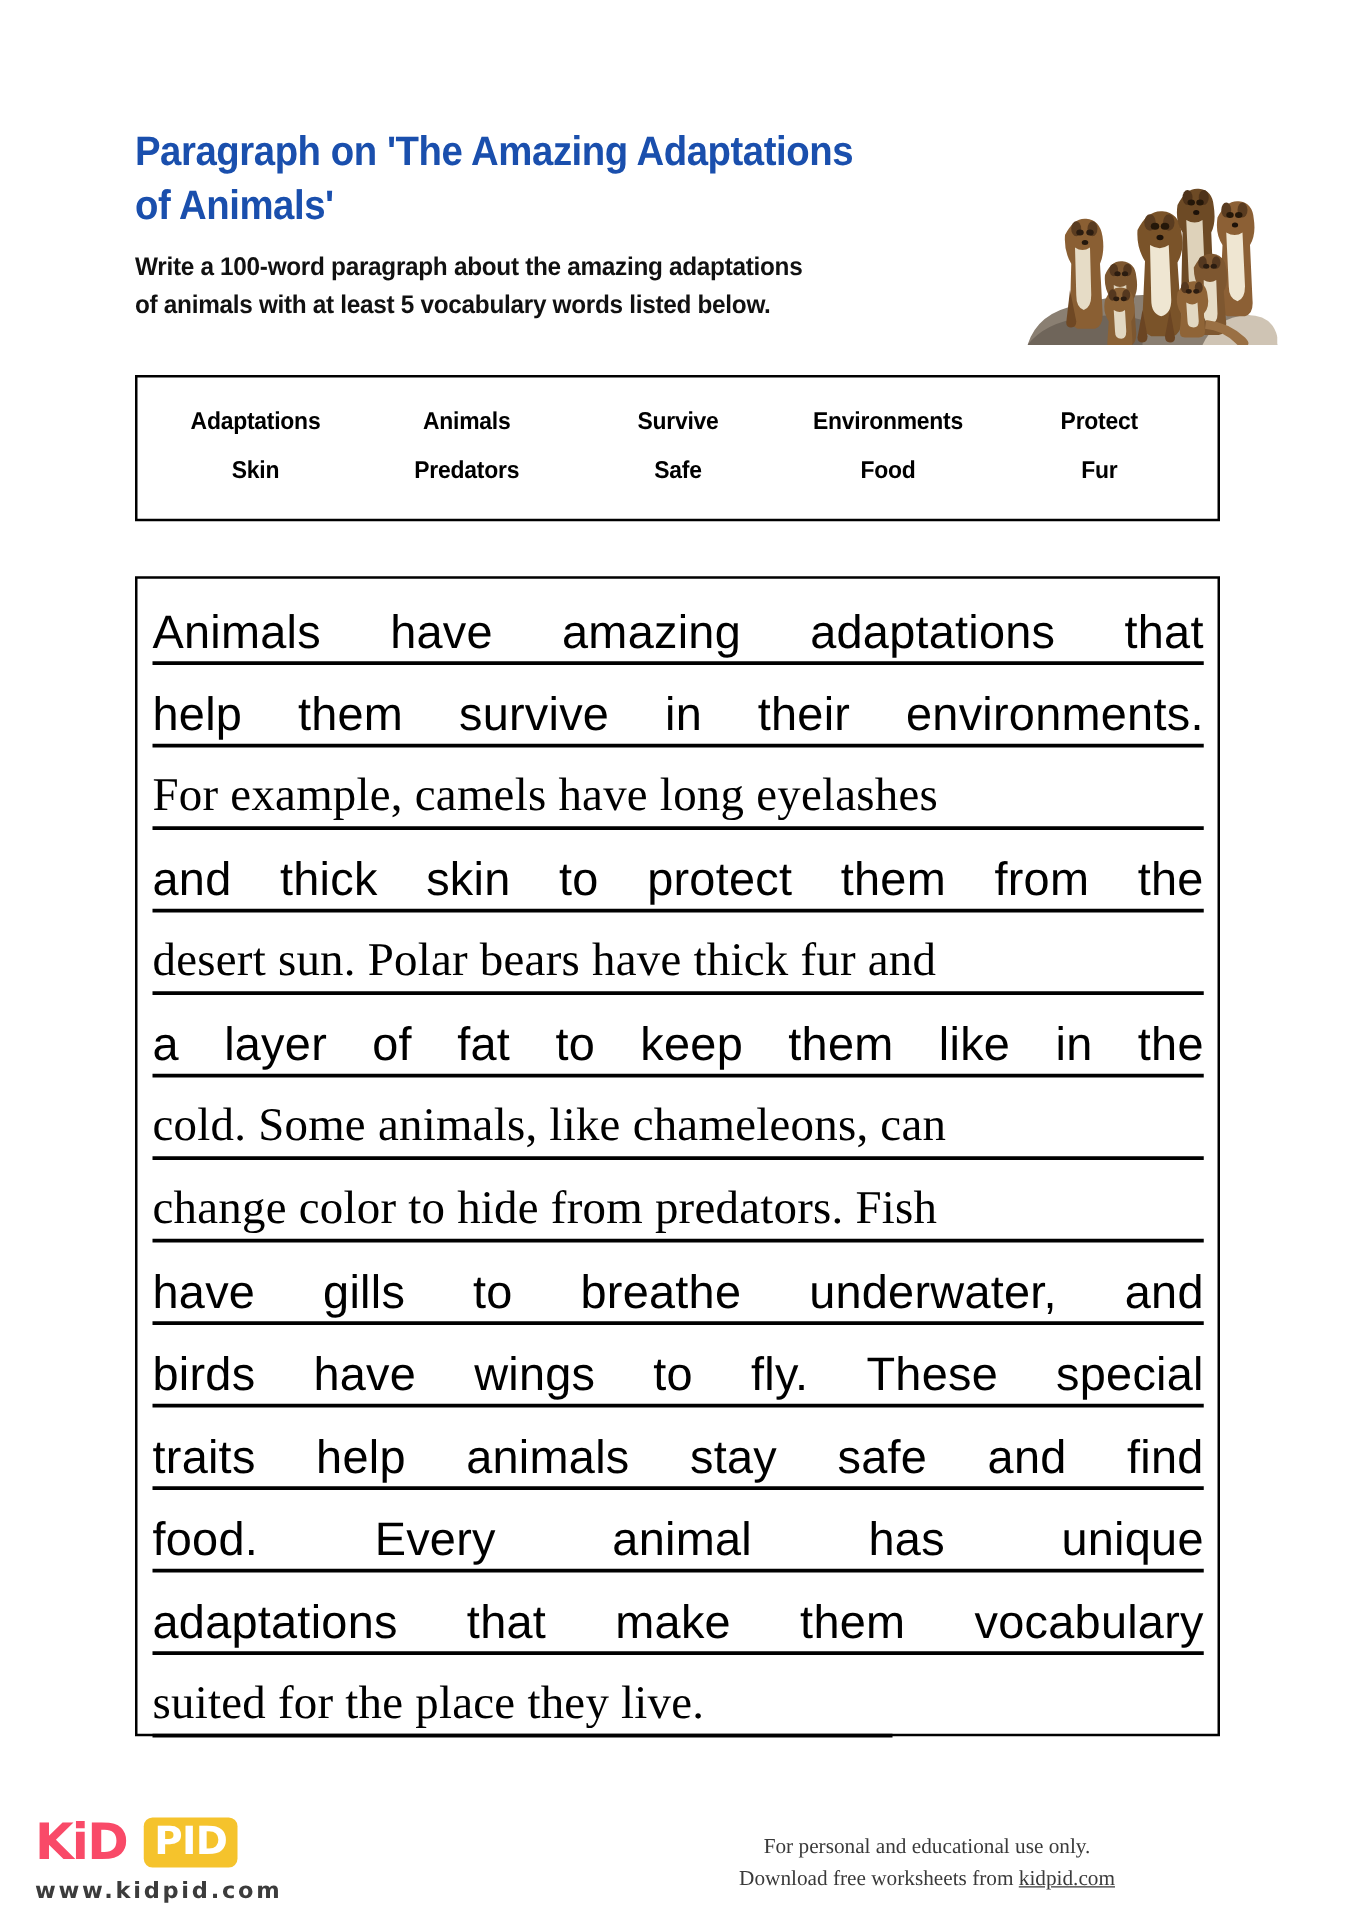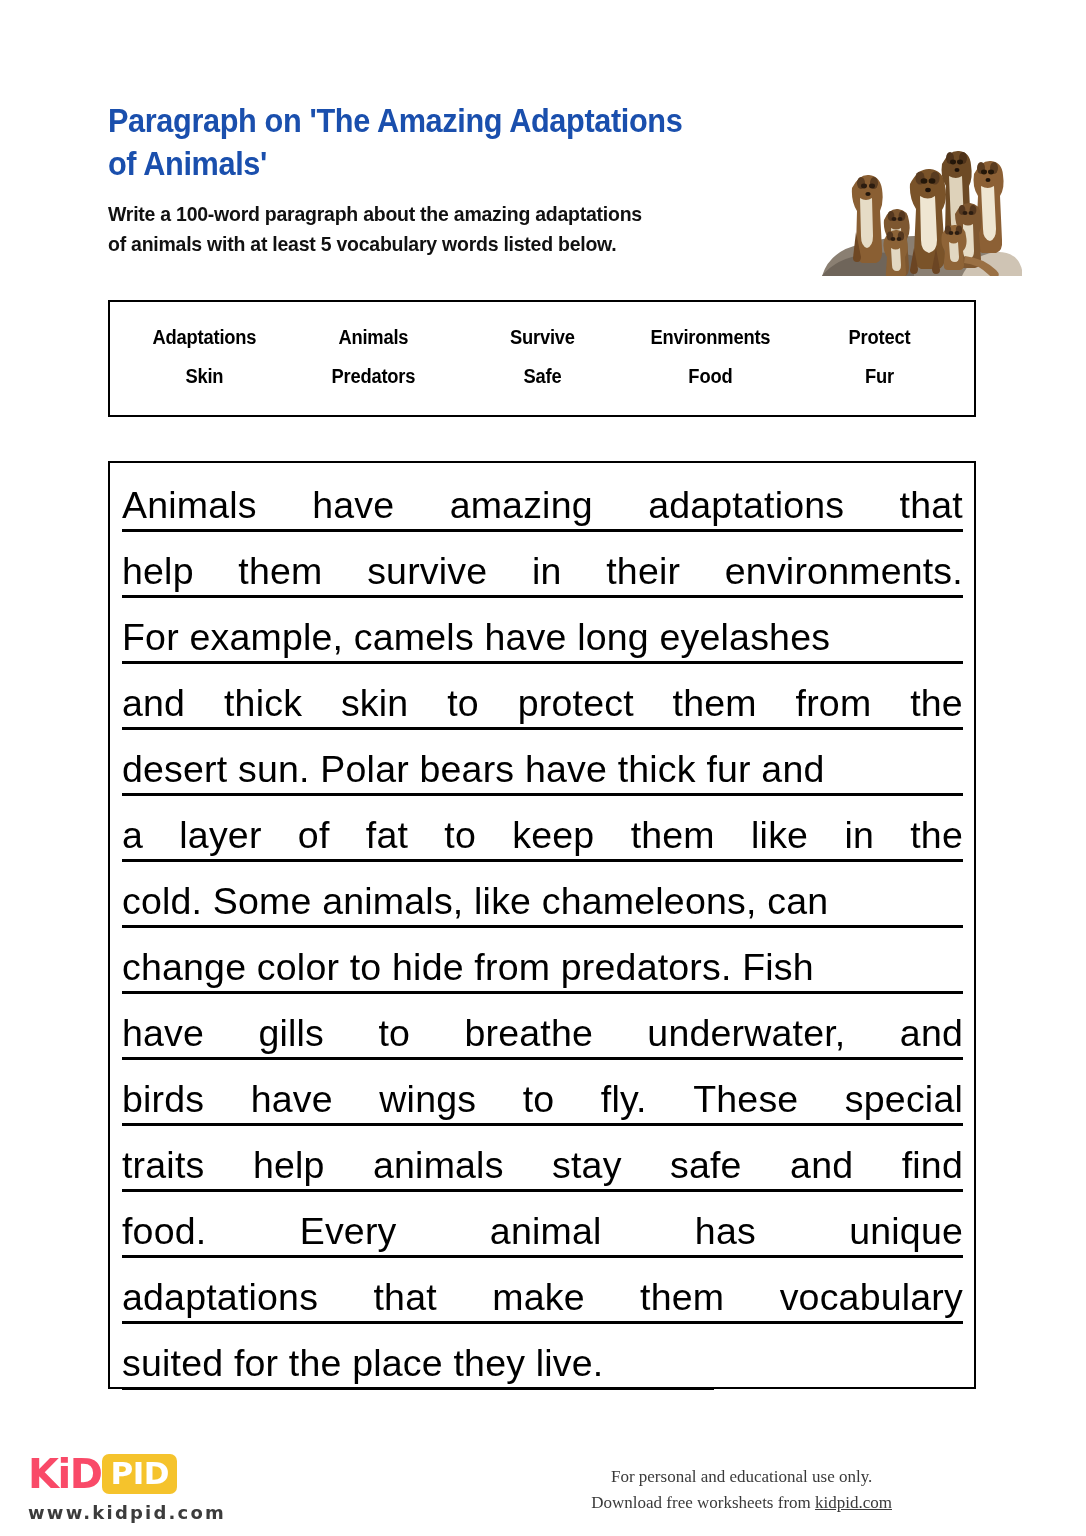--- a/index.html
+++ b/index.html
@@ -125,20 +125,21 @@
   
   .para-line.justify {
     display: flex;
     justify-content: space-between;
   }
   .para-line.justify .w { display: inline-block; }
 
   
   .para-line.natural {
     display: block;
+    font-family: Liberation Serif, serif;
   }
 
   
   .rule {
     position: absolute;
     left: 0;
     bottom: 11px;
     height: 3px;
     background: #000000;
     width: 100%;
@@ -176,21 +177,21 @@
   .logo-pid {
     font-family: "DejaVu Sans", sans-serif;
     font-weight: bold;
     font-size: 31px;
     line-height: 31px;
     color: #ffffff;
     background: #f5c32c;
     border-radius: 7px;
     padding: 4px 8px 5px 8px;
     letter-spacing: -0.5px;
-    margin-left: 1px;
+    margin-left: 14px;
   }
 
   .logo-url {
     margin-top: 6px;
     font-family: "DejaVu Sans", sans-serif;
     font-size: 18px;
     font-weight: bold;
     color: #3c3c3c;
     letter-spacing: 2.2px;
   }

